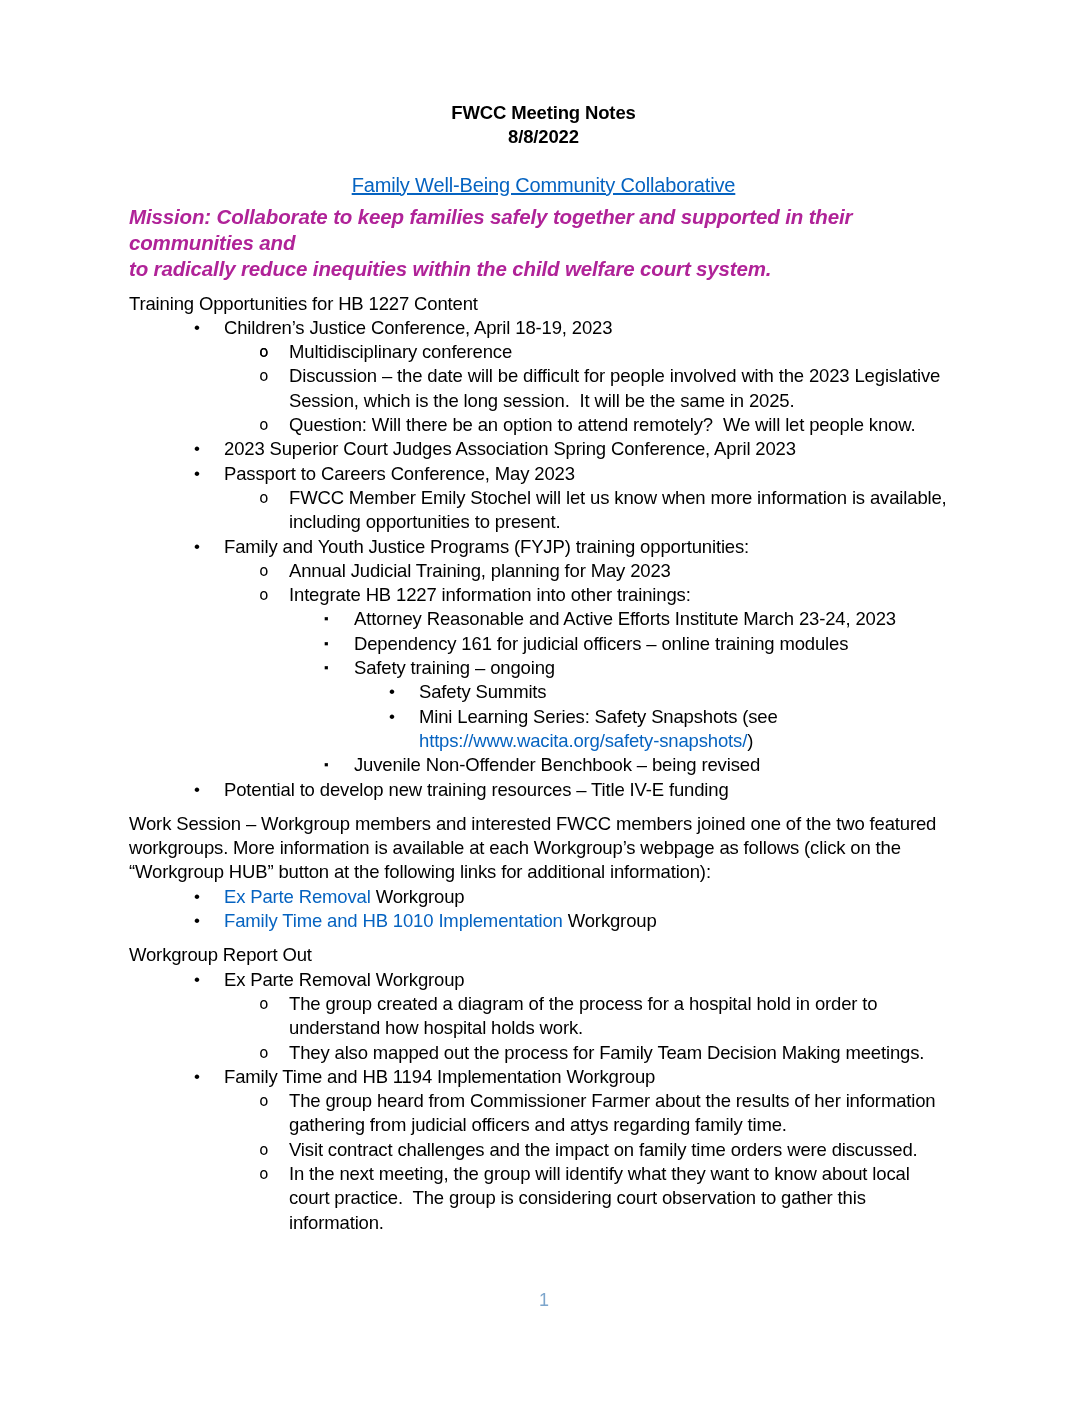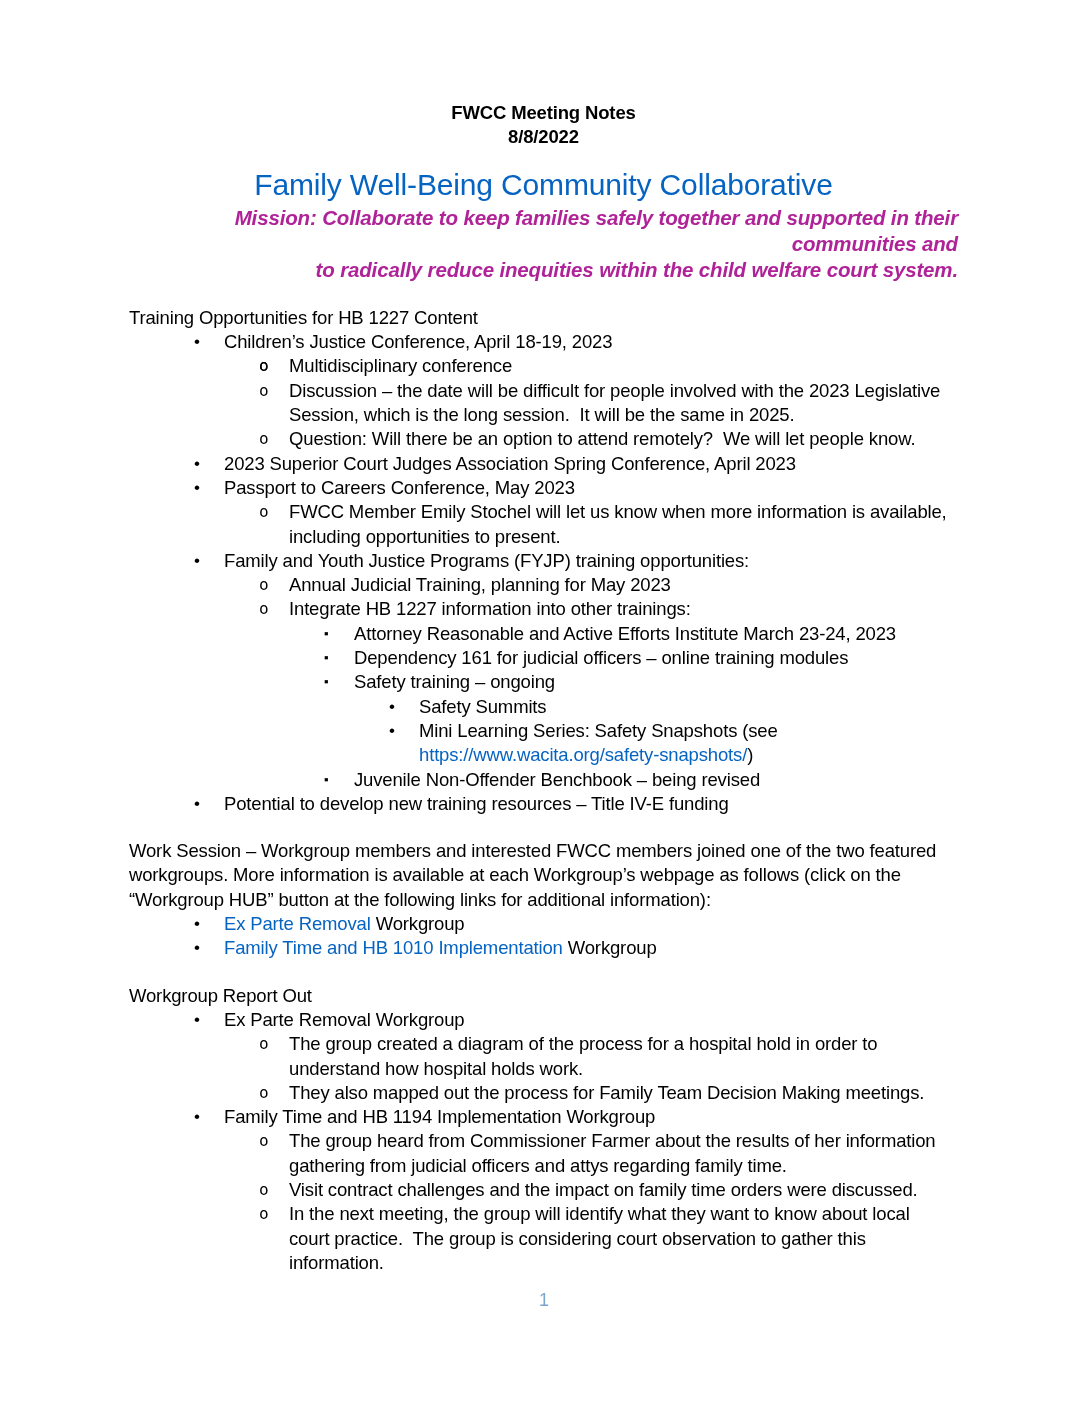--- a/index.html
+++ b/index.html
@@ -16,33 +16,34 @@
     width: 1088px; height: 1408px;
     padding: 101px 130px 0 129px;
   }
   .doc { font-size: 18.5px; line-height: 24.3px; letter-spacing: -0.15px; }
   .line { white-space: pre-wrap; }
 
   .title-line { text-align: center; font-weight: bold; }
 
   .center-wrap { text-align: center; margin-top: 20px; }
   .org-link {
-    font-size: 30px; line-height: 30px;
+    font-size: 20px; line-height: 30px;
     color: var(--link, #0563C1);
+    text-decoration: underline;
     cursor: pointer;
   }
   .mission-line {
-    text-align: right;
+    text-align: left;
     font-size: 20.5px; line-height: 26px;
     font-weight: bold; font-style: italic;
     color: var(--mission, #B02398);
   }
   .mission-block { margin-top: 4px; }
 
-  .para { margin-top: 23px; }
+  .para { margin-top: 10px; }
 
   .li { position: relative; }
   .li .marker {
     position: absolute; top: 0;
     width: 30px; text-align: left;
   }
   .marker-l1, .marker-l4 { font-size: 17px; }
   .marker-l2 { font-family: "DejaVu Sans Mono", monospace; font-size: 16px; }
   .marker-l3 { font-size: 13px; }
   .lv1 { padding-left: 95px; }  .lv1 .marker { left: 65px; }

